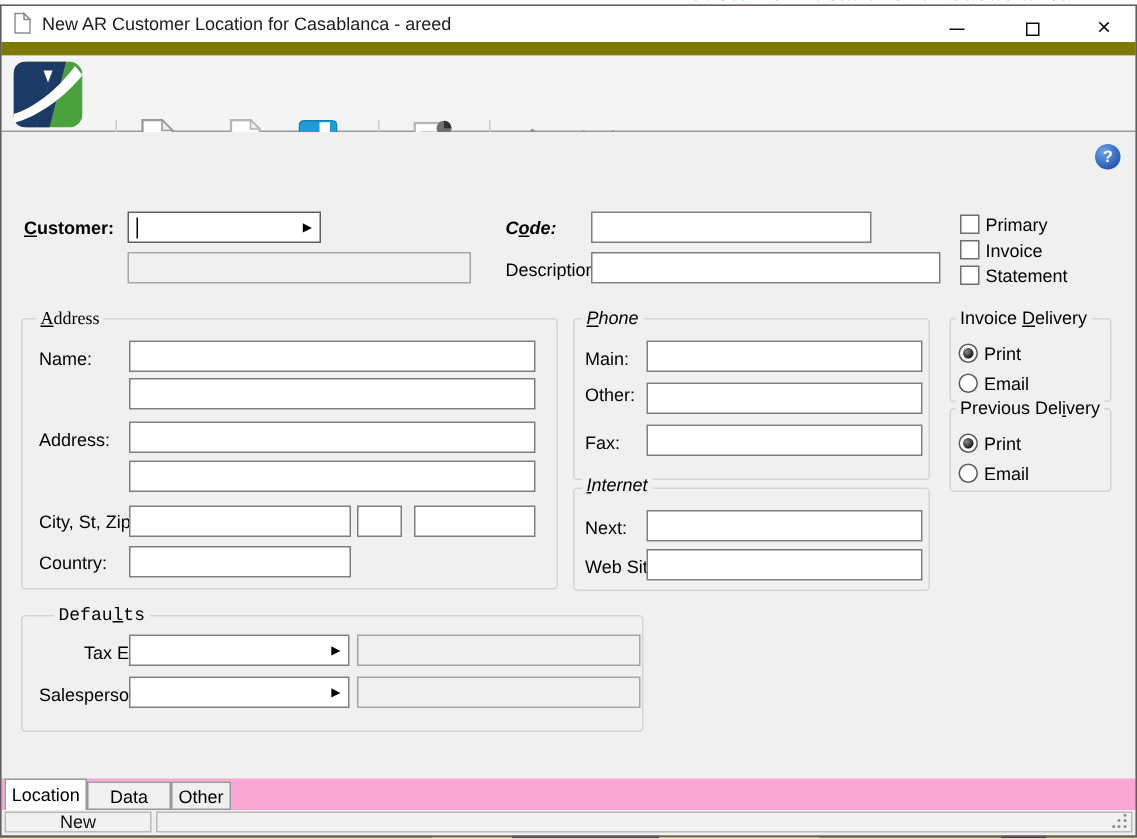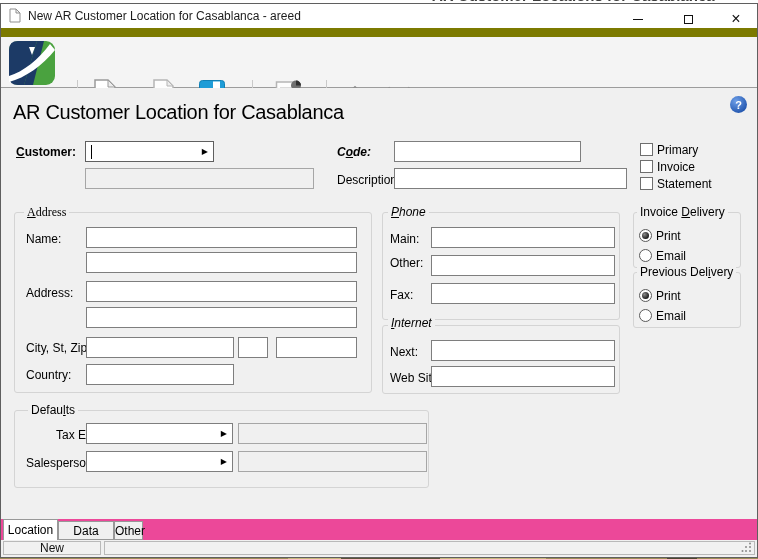--- a/index.html
+++ b/index.html
@@ -1,16 +1,16 @@
 <!DOCTYPE html>
 <html><head>
 <meta charset="utf-8">
 <style>
   html,body{margin:0;padding:0;background:#fff;}
-  #screen{position:relative;width:758px;height:559px;overflow:hidden;background:#ec4899;
+  #screen{position:relative;width:758px;height:559px;overflow:hidden;background:#f9a8d4;
           font-family:"Liberation Sans",sans-serif;}
   .abs{position:absolute;}
   .lbl{position:absolute;font-size:12px;color:#000;white-space:nowrap;line-height:14px;}
   .bold{font-weight:bold;}
   .key{text-decoration:underline;}
 
   
   #top-fragment{position:absolute;left:0;top:0;width:758px;height:3px;overflow:hidden;background:#fff;}
   #top-fragment span{position:absolute;left:432px;top:-13px;font-size:15px;font-weight:bold;color:#3f3f3f;white-space:nowrap;}
   #win-frame{position:absolute;left:0;top:3px;width:758px;height:555px;border:1px solid #5f5f5f;box-sizing:border-box;pointer-events:none;z-index:40;}
@@ -155,21 +155,20 @@
     </div>
     <div class="tb-label dis" style="left:398px;">Next</div>
   </div>
 
   <div id="content"></div>
 
   <div class="help-btn">
       <span>?</span>
     </div>
 
-  <div class="lbl" style="left:13px;top:99px;font-size:20px;line-height:26px;letter-spacing:-0.3px;">AR Customer Location for Casablanca</div>
 
   <div class="lbl bold" style="left:16px;top:145px;"><span class="key">C</span><span>ustomer:</span></div>
   <div class="field" style="left:85px;top:141px;width:129px;border-color:#5f5f5f;">
     <div class="caret"></div>
     <span class="combo-arrow">▶</span>
     <span></span>
   </div>
   <div class="field ro" style="left:85px;top:168px;width:229px;"><span></span></div>
 
   <div class="lbl bold" style="left:337px;top:145px;font-style:italic;"><span>C</span><span class="key">o</span><span>de:</span></div>
@@ -224,37 +223,37 @@
   <div class="lbl" style="left:656px;top:249px;">Email</div>
 
   <div class="groupbox" style="left:633px;top:272px;width:108px;height:56px;"></div>
   <div class="gb-title" style="left:637px;top:266px;"><span>Previous Del</span><span class="key">i</span><span>very</span></div>
   <div class="radio on" style="left:639px;top:289px;"></div>
   <div class="lbl" style="left:656px;top:289px;">Print</div>
   <div class="radio" style="left:639px;top:309px;"></div>
   <div class="lbl" style="left:656px;top:309px;">Email</div>
 
   <div class="groupbox" style="left:14px;top:410px;width:415px;height:78px;"></div>
-  <div class="gb-title" style="left:28px;top:404px;"><span>Defau</span><span class="key">l</span><span>ts</span></div>
+  <div class="gb-title" style="left:36px;top:404px;font-family:Liberation Mono, monospace;"><span>Defau</span><span class="key">l</span><span>ts</span></div>
   <div class="lbl" style="left:26px;top:428px;margin-left:30px;">Tax Entity:</div>
   <div class="field" style="left:86px;top:423px;width:147px;">
     <span class="combo-arrow">▶</span>
     <span></span>
   </div>
   <div class="field ro" style="left:238px;top:423px;width:189px;"><span></span></div>
   <div class="lbl" style="left:26px;top:456px;">Salesperson:</div>
   <div class="field" style="left:86px;top:451px;width:147px;">
     <span class="combo-arrow">▶</span>
     <span></span>
   </div>
   <div class="field ro" style="left:238px;top:451px;width:189px;"><span></span></div>
 
   <div class="tab active" style="left:3px;top:519px;width:55px;height:21px;"><span>Location</span></div>
   <div class="tab" style="left:58px;top:521px;width:56px;height:19px;"><span>Data Links</span></div>
-  <div class="tab" style="left:114px;top:521px;width:29px;height:19px;"><span>Other</span></div>
+  <div class="tab" style="left:114px;top:521px;width:40px;height:19px;"><span>Other</span></div>
 
   <div id="statusbar">
     <div class="sb-seg" style="left:2px;width:98px;">
       <div class="sb-text">New</div>
     </div>
     <div class="sb-seg" style="left:103px;width:651px;">
       <svg class="abs" style="right:2px;bottom:1px;" width="11" height="11">
         <circle cx="9" cy="9" r="1" fill="#8a8a8a"></circle>
           <circle cx="9" cy="5" r="1" fill="#8a8a8a"></circle>
         <circle cx="9" cy="1.5" r="1" fill="#8a8a8a"></circle>

